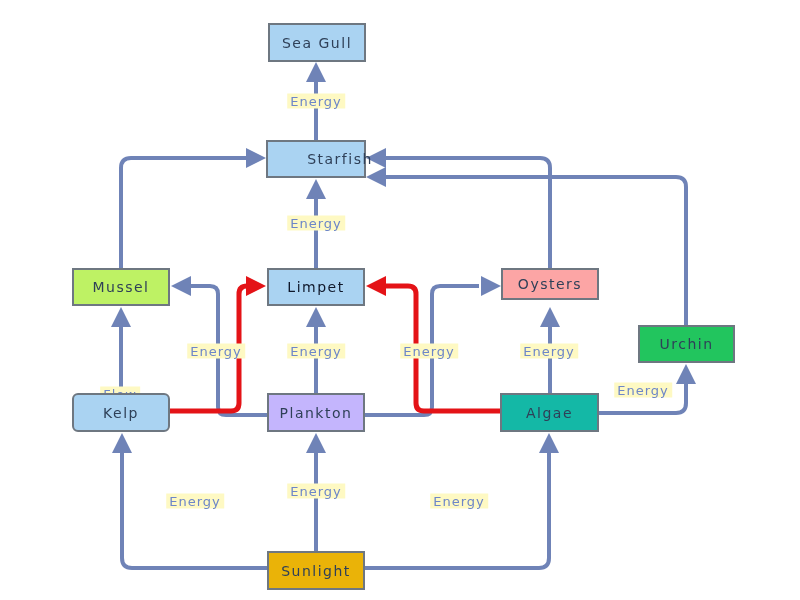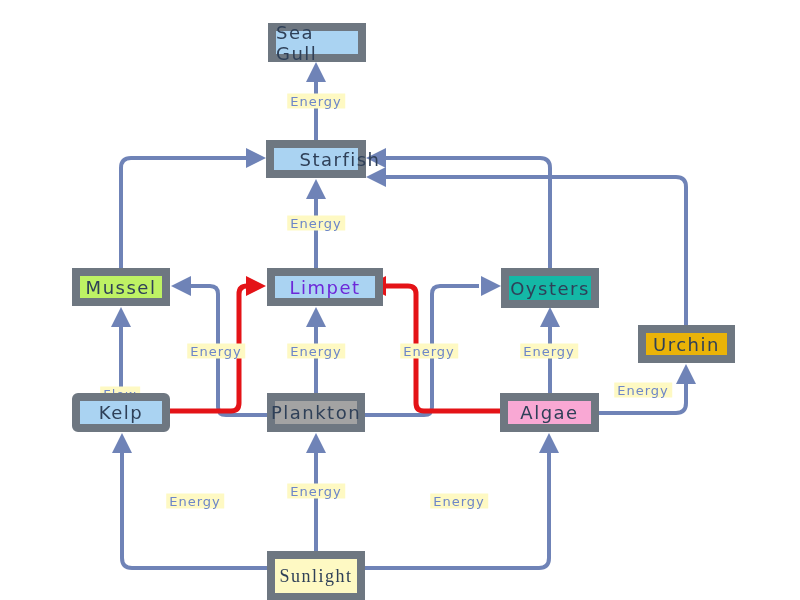--- a/index.html
+++ b/index.html
@@ -21,25 +21,25 @@
   #edge-layer path.edge-line {
     fill: none;
     stroke-width: 4px;
   }
   #edge-layer path.edge-line.red {
     stroke-width: 5px;
   }
   .node {
     position: absolute;
     box-sizing: border-box;
-    border: 8px solid #14532d;
+    border: 2px solid #14532d;
     display: flex;
     align-items: center;
     justify-content: center;
-    font-size: 18px;
+    font-size: 14px;
     letter-spacing: 1.5px;
     z-index: 3;
   }
   .edge-label {
     position: absolute;
     transform: translate(-50%, -50%);
     background: #fef9c3;
     padding: 0 3px;
     font-size: 13px;
     letter-spacing: 1px;
@@ -101,35 +101,35 @@
   <div id="node-layer">
       <div class="node" style="left: 268px; top: 23px; width: 98px; height: 39px; background: rgb(170, 211, 242); border-color: rgb(110, 119, 129); color: rgb(47, 64, 88);">
         <span>Sea Gull</span>
       </div>
       <div class="node" style="left: 266px; top: 140px; width: 100px; height: 38px; background: rgb(170, 211, 242); border-color: rgb(110, 119, 129); color: rgb(47, 64, 88); padding-left: 48px;">
         <span>Starfish</span>
       </div>
       <div class="node" style="left: 72px; top: 268px; width: 98px; height: 38px; background: #bef264; border-color: rgb(110, 119, 129); color: rgb(47, 64, 88);">
         <span>Mussel</span>
       </div>
-      <div class="node" style="left: 267px; top: 268px; width: 116px; height: 38px; background: rgb(170, 211, 242); border-color: rgb(110, 119, 129); color: #6d28d9; align-items: center;">
+      <div class="node" style="left: 267px; top: 268px; width: 98px; height: 38px; background: rgb(170, 211, 242); border-color: rgb(110, 119, 129); color: #0f172a; align-items: center;">
         <span>Limpet</span>
       </div>
-      <div class="node" style="left: 501px; top: 268px; width: 98px; height: 40px; background: #14b8a6; border-color: rgb(110, 119, 129); color: rgb(47, 64, 88);">
+      <div class="node" style="left: 501px; top: 268px; width: 98px; height: 32px; background: #fca5a5; border-color: rgb(110, 119, 129); color: rgb(47, 64, 88);">
         <span>Oysters</span>
       </div>
-      <div class="node" style="left: 638px; top: 325px; width: 97px; height: 38px; background: #eab308; border-color: rgb(110, 119, 129); color: rgb(47, 64, 88);">
+      <div class="node" style="left: 638px; top: 325px; width: 97px; height: 38px; background: #22c55e; border-color: rgb(110, 119, 129); color: rgb(47, 64, 88);">
         <span>Urchin</span>
       </div>
       <div class="node" style="left: 72px; top: 393px; width: 98px; height: 39px; background: rgb(170, 211, 242); border-color: rgb(110, 119, 129); color: rgb(47, 64, 88); border-radius: 6px;">
         <span>Kelp</span>
       </div>
-      <div class="node" style="left: 267px; top: 393px; width: 98px; height: 39px; background: #a3a3a3; border-color: rgb(110, 119, 129); color: rgb(47, 64, 88);">
+      <div class="node" style="left: 267px; top: 393px; width: 98px; height: 39px; background: #c4b5fd; border-color: rgb(110, 119, 129); color: rgb(47, 64, 88);">
         <span>Plankton</span>
       </div>
-      <div class="node" style="left: 500px; top: 393px; width: 99px; height: 39px; background: #f9a8d4; border-color: rgb(110, 119, 129); color: rgb(47, 64, 88);">
+      <div class="node" style="left: 500px; top: 393px; width: 99px; height: 39px; background: #14b8a6; border-color: rgb(110, 119, 129); color: rgb(47, 64, 88);">
         <span>Algae</span>
       </div>
-      <div class="node" style="left: 267px; top: 551px; width: 98px; height: 50px; background: #fef9c3; border-color: rgb(110, 119, 129); color: rgb(47, 64, 88); font-family: Liberation Serif, serif;">
+      <div class="node" style="left: 267px; top: 551px; width: 98px; height: 39px; background: #eab308; border-color: rgb(110, 119, 129); color: rgb(47, 64, 88);">
         <span>Sunlight</span>
       </div>
     </div>
 </div>
 
 </body></html>

